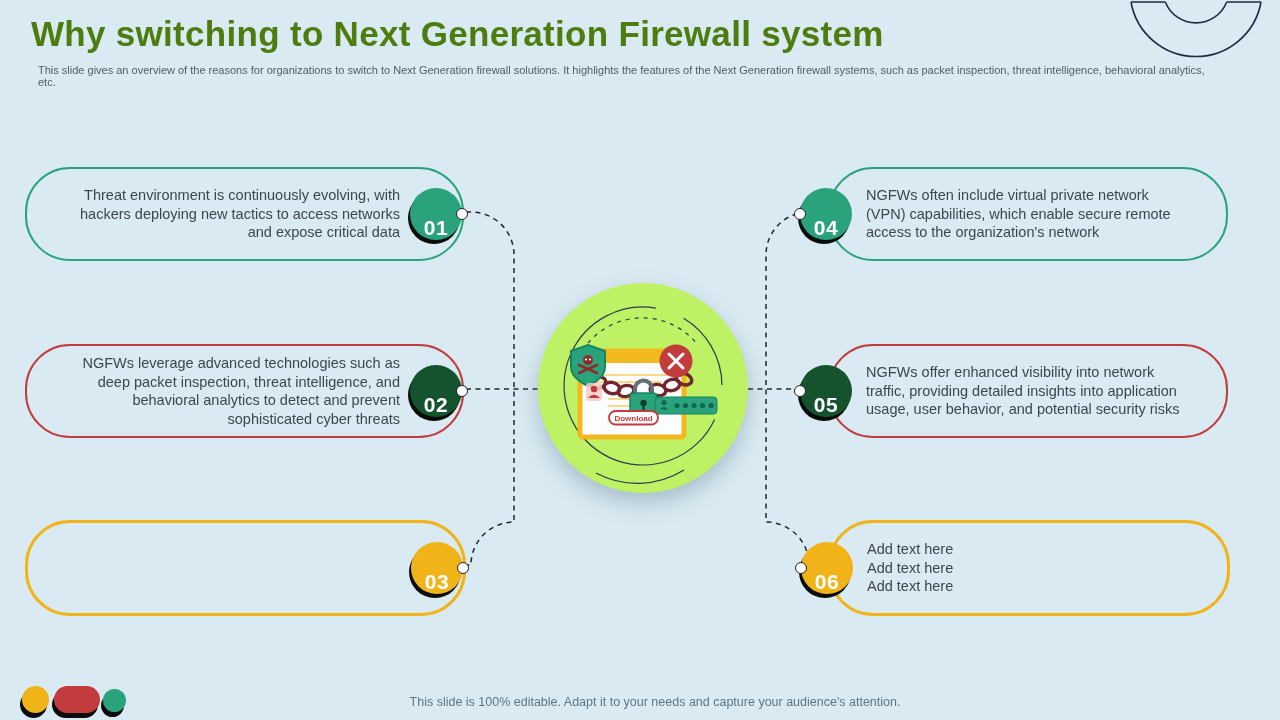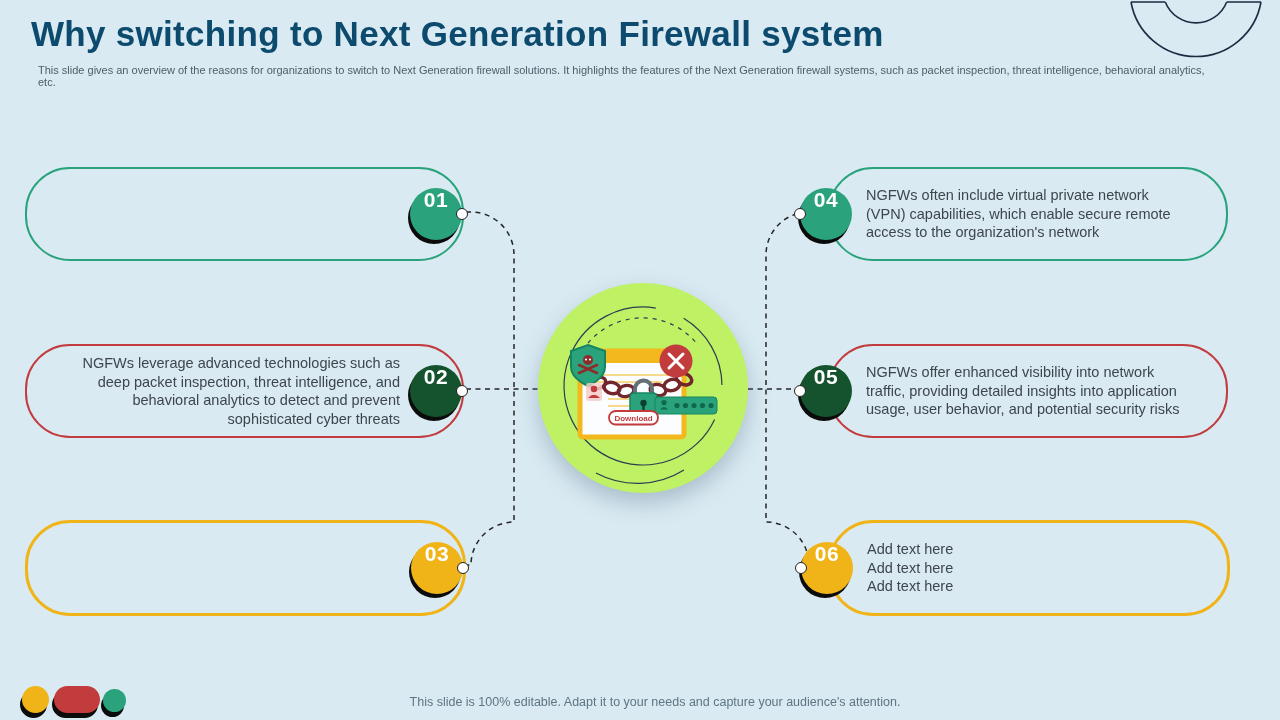--- a/index.html
+++ b/index.html
@@ -1,37 +1,37 @@
 <!DOCTYPE html>
 <html><head>
 <meta charset="utf-8">
 <style>
   html,body{margin:0;padding:0;}
   body{font-family:"Liberation Sans",sans-serif;}
   .slide{position:relative;width:1280px;height:720px;background:#d9eaf2;overflow:hidden;}
 
-  .title{position:absolute;left:31px;top:14px;font-size:35px;font-weight:700;color:#0c4a6e;letter-spacing:.3px;}
+  .title{position:absolute;left:31px;top:14px;font-size:35px;font-weight:700;color:#4d7c0f;letter-spacing:.3px;}
   .subtitle{position:absolute;left:38px;top:64px;width:1180px;font-size:11px;color:#4e5d68;}
 
   svg.deco-tr{position:absolute;left:1120px;top:0;}
   .connectors{position:absolute;left:0;top:0;z-index:1;}
 
   .card{position:absolute;height:90px;border-radius:45px;display:flex;align-items:center;z-index:2;background:transparent;}
   .card.left{left:25px;width:435px;}
   .card.right{left:828px;width:396px;}
   .r1{top:167px}.r2{top:344px}.r3{top:520px}
   .b-green{border:2.5px solid #2aa37c;}
   .b-red{border:2.5px solid #c23b3d;}
   .b-yellow{border:3px solid #f0b418;}
   .card-text{width:100%;font-size:14.5px;line-height:18.5px;color:#3e464d;white-space:pre-line;}
   .card.left .card-text{text-align:right;padding:0 62px 0 46px;}
   .card.right .card-text{text-align:left;padding:0 40px 0 36px;}
 
   .badge{position:absolute;width:52px;height:52px;border-radius:50%;top:50%;margin-top:-26px;
-         display:flex;align-items:flex-start;justify-content:center;color:#fff;font-weight:700;
+         display:flex;align-items:flex-end;justify-content:center;color:#fff;font-weight:700;
          font-size:21px;letter-spacing:.5px;box-shadow:-2px 4px 0 #0b0b0b;}
   .card.left .badge{right:0px;}
   .card.right .badge{left:-30px;}
   .bg-green{background:#2aa37c}.bg-red{background:#14532d}.bg-yellow{background:#f0b418}
 
   .port-dot{position:absolute;width:10px;height:10px;border-radius:50%;background:#fff;border:1.5px solid #222;top:50%;margin-top:-6.5px;z-index:3;}
   .card.left .port-dot{right:-6px;}
   .card.right .port-dot{left:-36px;}
 
   .center-circle{position:absolute;left:538px;top:283px;width:210px;height:210px;border-radius:50%;
@@ -63,20 +63,21 @@
   <svg class="connectors" width="1280" height="720" viewBox="0 0 1280 720">
     <g fill="none" stroke="#262626" stroke-width="1.5" stroke-dasharray="5 4.5">
       <path d="M 466 212 H 471 A 43 43 0 0 1 514 255 V 522 A 43 43 0 0 0 471 565 H 466"></path>
       <path d="M 466 389 H 540"></path>
       <path d="M 816 212 H 809 A 43 43 0 0 0 766 255 V 522 A 43 43 0 0 1 809 565 H 816"></path>
       <path d="M 748 389 H 816"></path>
     </g>
   </svg>
 
   <div class="card left r1 b-green">
+    <div class="card-text">Threat environment is continuously evolving, with hackers deploying new tactics to access networks and expose critical data</div>
     <div class="badge bg-green">
         <span>01</span>
       </div>
     <div class="port-dot"></div>
   </div>
   <div class="card left r2 b-red">
     <div class="card-text">NGFWs leverage advanced technologies such as deep packet inspection, threat intelligence, and behavioral analytics to detect and prevent sophisticated cyber threats</div>
     <div class="badge bg-red">
         <span>02</span>
       </div>

